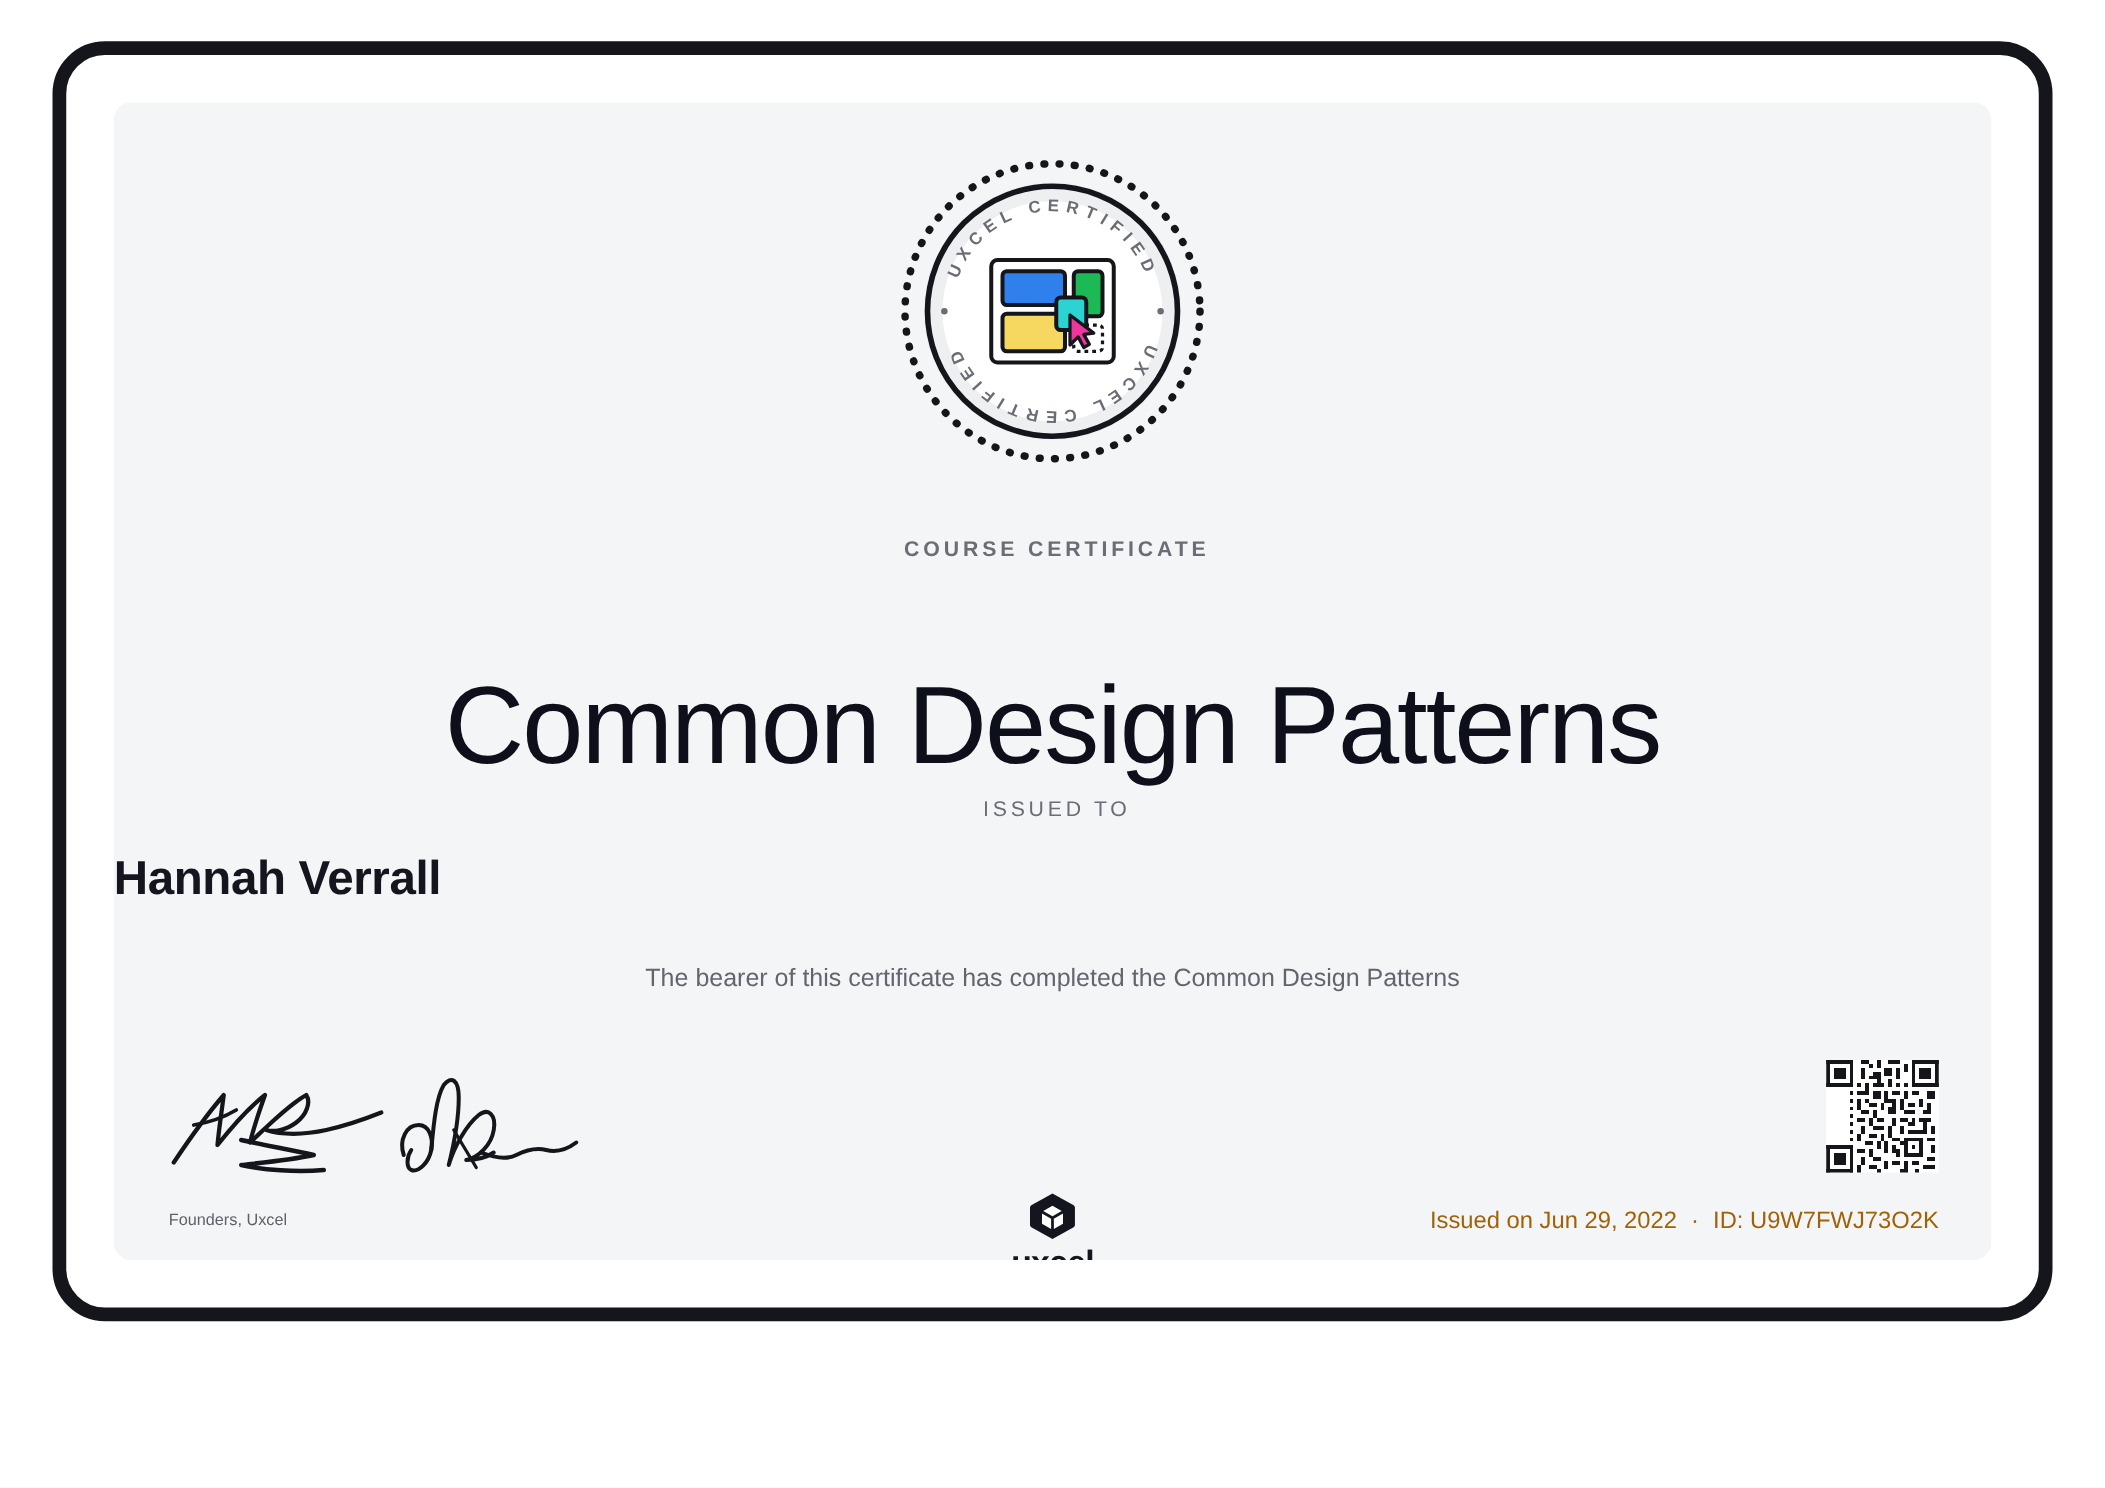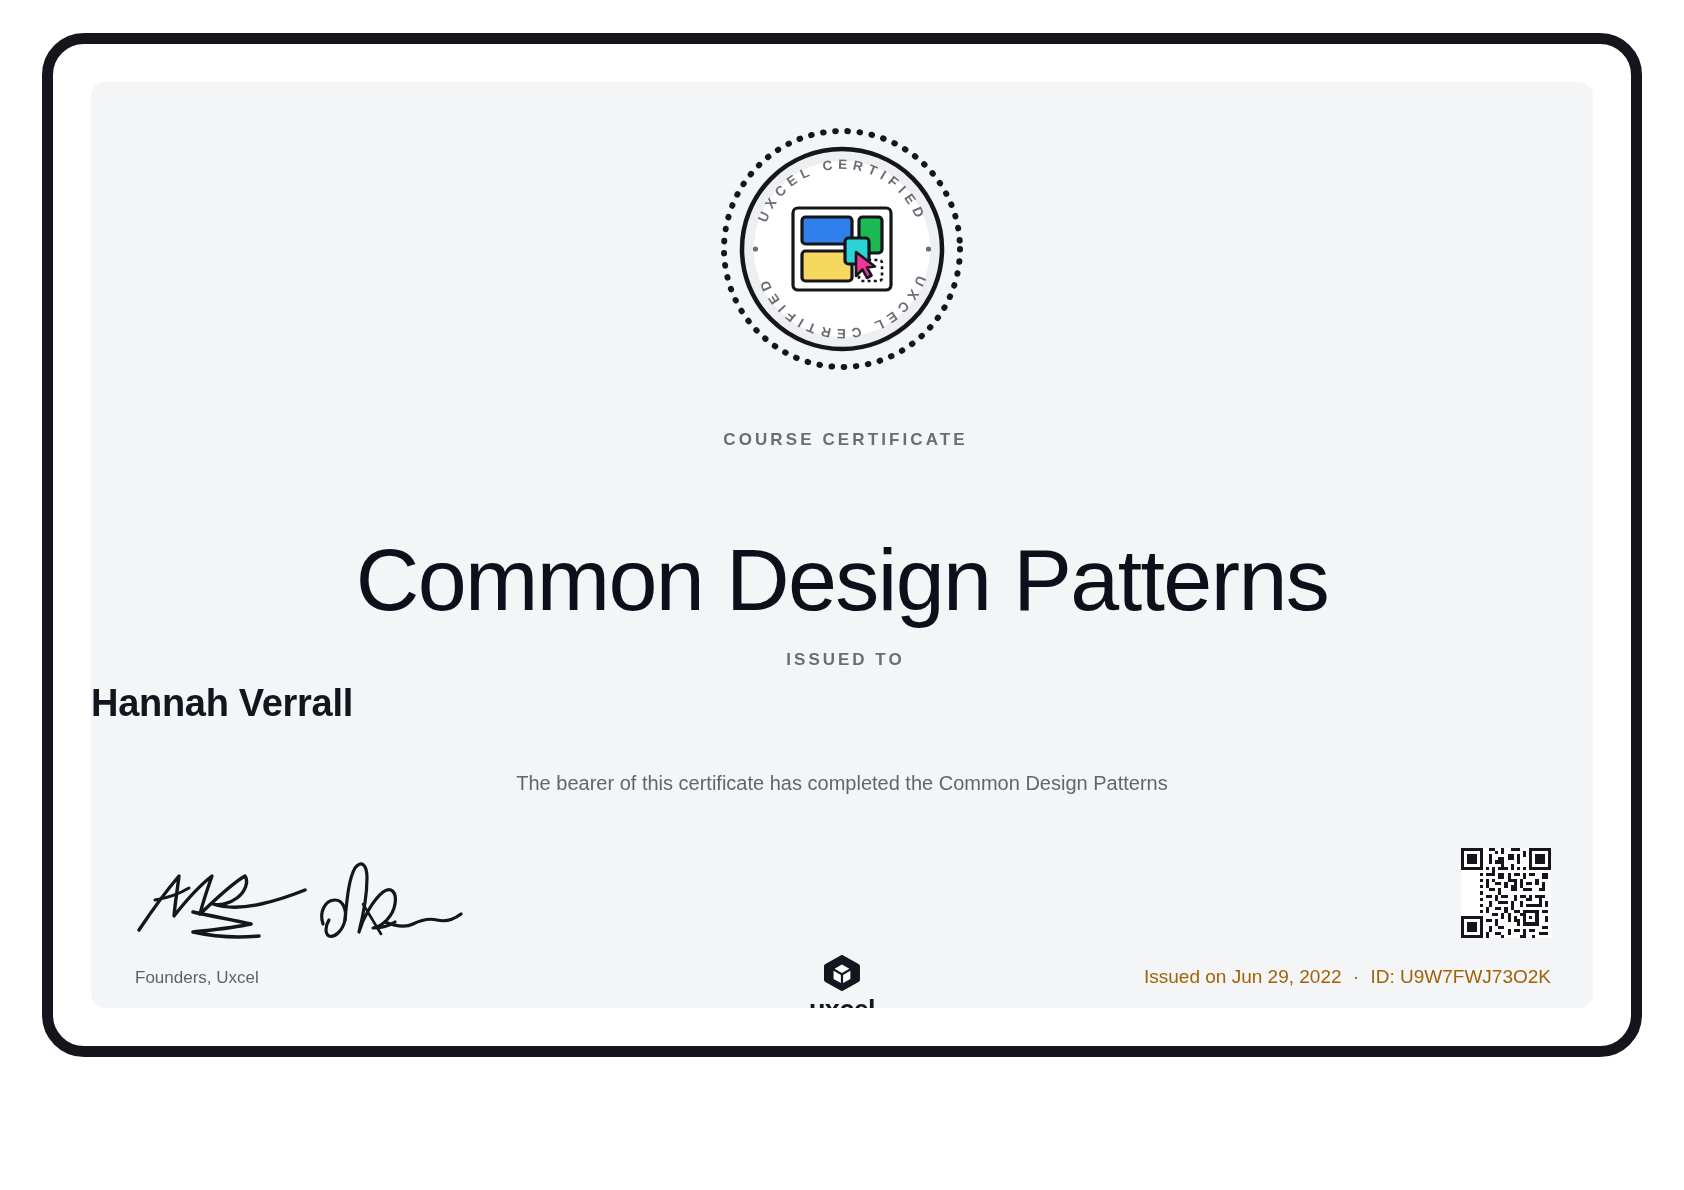--- a/index.html
+++ b/index.html
@@ -42,21 +42,21 @@
   
   .eyebrow{
     position:absolute;left:7px;right:0;
     text-align:center;
     font-size:17px;
     font-weight:700;
     letter-spacing:3.1px;
     color:#6b6d76;
   }
   .eyebrow.course{ top:348px; }
-  .eyebrow.issued{ top:556px; font-weight:700; letter-spacing:3.0px;margin-top:12px;}
+  .eyebrow.issued{ top:556px; font-weight:400; letter-spacing:3.0px;}
 
   .cert-title{
     position:absolute;left:0;right:0;
     top:392px;
     text-align:center;
     font-size:88px;
     line-height:1.06;
     font-weight:400;
     letter-spacing:-1.6px;
     color:#0d0f1a;
@@ -90,21 +90,21 @@
     top:760px;
     width:330px;
     height:110px;
   }
   .sig-block svg{display:block;}
 
   .sig-caption{
     position:absolute;
     left:44px;
     top:886px;
-    font-size:17px;
+    font-size:13px;
     color:#5f6169;
   }
 
   
   .brand{
     position:absolute;
     left:50%; transform:translateX(-50%);
     top:872px;
     display:flex;
     align-items:center;

